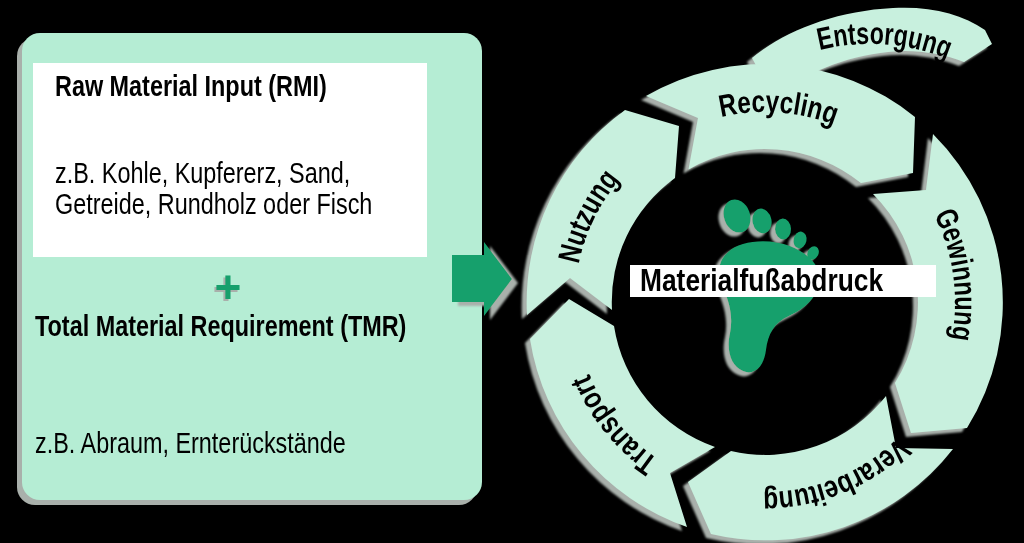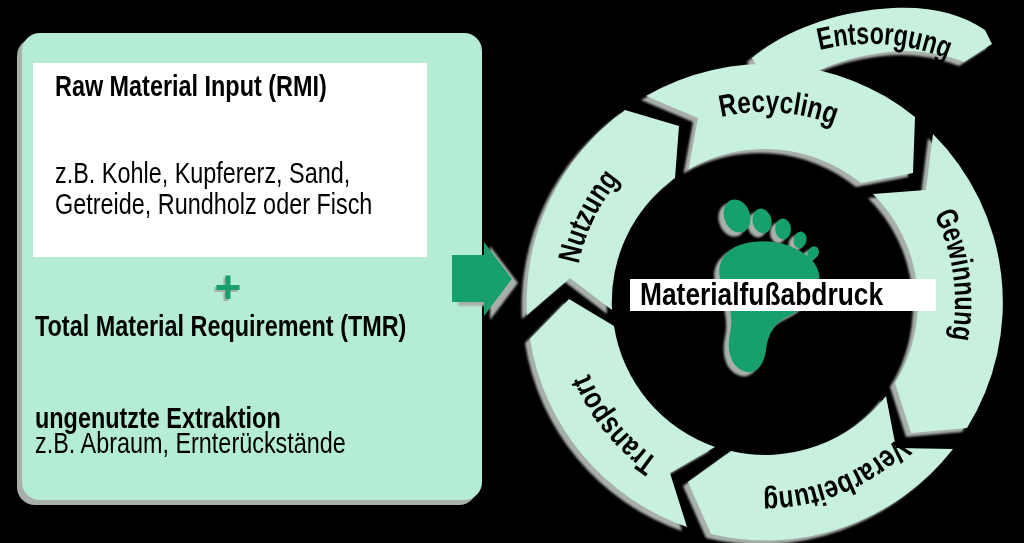--- a/index.html
+++ b/index.html
@@ -6,37 +6,36 @@
   body{width:1024px;height:543px;position:relative;overflow:hidden;
        font-family:"Liberation Sans",sans-serif;color:#000;}
   .panel{position:absolute;left:22px;top:33px;width:416px;height:467px;
          border-radius:18px;box-shadow:-5px 5px 0 0 #a9b0ab;}
   .whitebox{position:absolute;left:11px;top:30px;width:394px;height:194px;background:#fff;}
   .pline{position:absolute;font-size:30px;line-height:30px;white-space:nowrap;}
   .b{font-weight:bold;}
   .cond{display:inline-block;transform:scaleX(0.78);transform-origin:0 50%;white-space:nowrap;}
   .plus{position:absolute;left:180px;top:234px;width:52px;height:40px;text-align:center;
         font-size:46px;line-height:40px;font-weight:bold;}
-  .center-label{position:absolute;left:630px;top:279px;height:32px;background:#fff;
+  .center-label{position:absolute;left:630px;top:265px;height:32px;background:#fff;
         display:flex;align-items:center;padding:0 10px;font-size:31px;font-weight:bold;}
   svg text{font-family:"Liberation Sans",sans-serif;font-weight:bold;}
   .diag{position:absolute;left:0;top:0;}
 </style>
 </head>
 <body>
 
 <div class="panel" style="background:#b5edd4;padding-left:44px;">
   <div class="whitebox">
     <div class="pline b" style="left:22px;top:8px"><span class="cond">Raw Material Input (RMI)</span></div>
     <div class="pline" style="left:22px;top:126px"><span class="cond">Getreide, Rundholz oder Fisch</span></div>
     <div class="pline" style="left:22px;top:95px"><span class="cond">z.B. Kohle, Kupfererz, Sand,</span></div>
   </div>
   <div class="plus" style="color:#16a06c;text-shadow:-2px 2px 0 #a9b0ab;">+</div>
   <div class="pline b" style="left:13px;top:278px"><span class="cond">Total Material Requirement (TMR)</span></div>
-  <div class="pline b" style="left:13px;top:370px"><span class="cond">ungenutzte Extraktion</span></div>
   <div class="pline" style="left:13px;top:395px"><span class="cond">z.B. Abraum, Ernterückstände</span></div>
 </div>
 
 <svg class="diag" width="1024" height="543" viewBox="0 0 1024 543">
   <defs>
     <filter id="shL" x="-15%" y="-15%" width="130%" height="130%">
       <feDropShadow dx="-5" dy="4" stdDeviation="1" flood-color="#a9b0ab" flood-opacity="1"></feDropShadow>
     </filter>
     <filter id="shR" x="-15%" y="-15%" width="130%" height="130%">
       <feDropShadow dx="6" dy="4" stdDeviation="1" flood-color="#a9b0ab" flood-opacity="1"></feDropShadow>

